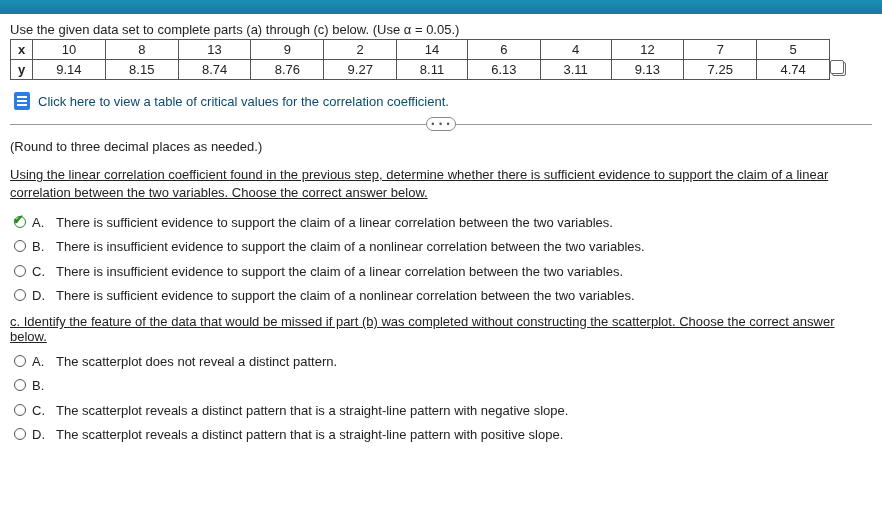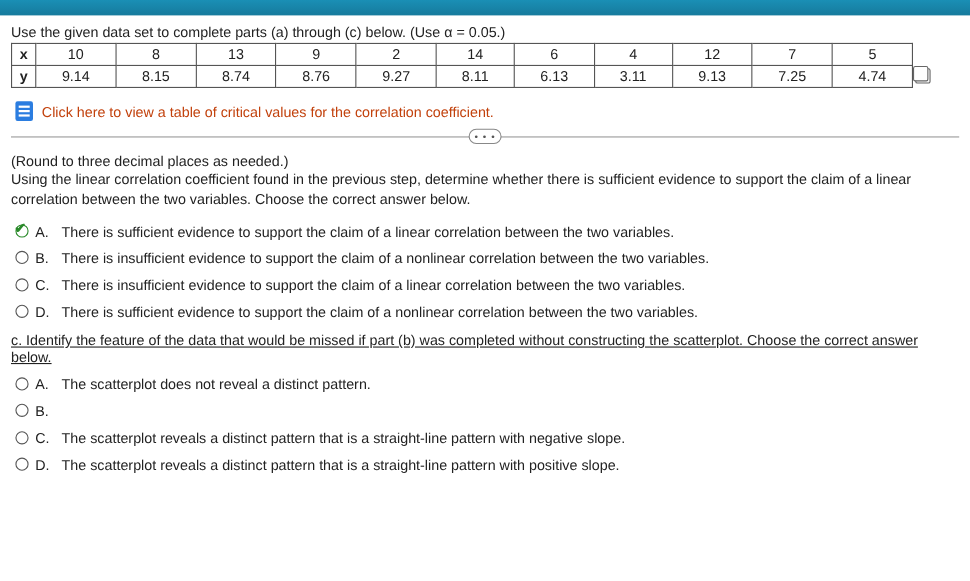--- a/index.html
+++ b/index.html
@@ -77,21 +77,21 @@
     flex: 0 0 auto;
   }
   .link-icon::after {
     content: "";
     position: absolute;
     left: 3px; right: 3px; top: 4px;
     height: 2px;
     background: #fff;
     box-shadow: 0 4px 0 #fff, 0 8px 0 #fff;
   }
-  .link-text { color: #c2410c; font-size: 13px; }
+  .link-text { color: #0c4a6e; font-size: 13px; }
   .divider-wrap {
     position: relative;
     margin: 4px 0 14px 0;
   }
   .divider {
     border: none;
     border-top: 1px solid #999;
   }
   .ellipse-btn {
     position: absolute;
@@ -103,24 +103,26 @@
     border: 1px solid #888;
     border-radius: 7px;
     background: #fff;
     font-size: 9px;
     line-height: 12px;
     text-align: center;
     color: #555;
     letter-spacing: 1px;
   }
   .round-note {
+    margin-bottom: 12px;
   }
   .q-text {
     margin-bottom: 14px;
     line-height: 1.35;
+    text-decoration: underline;
   }
   .choices { margin-left: 4px; }
   .choice {
     display: flex;
     align-items: flex-start;
     gap: 6px;
     margin-bottom: 8px;
     line-height: 1.25;
   }
   .radio {

